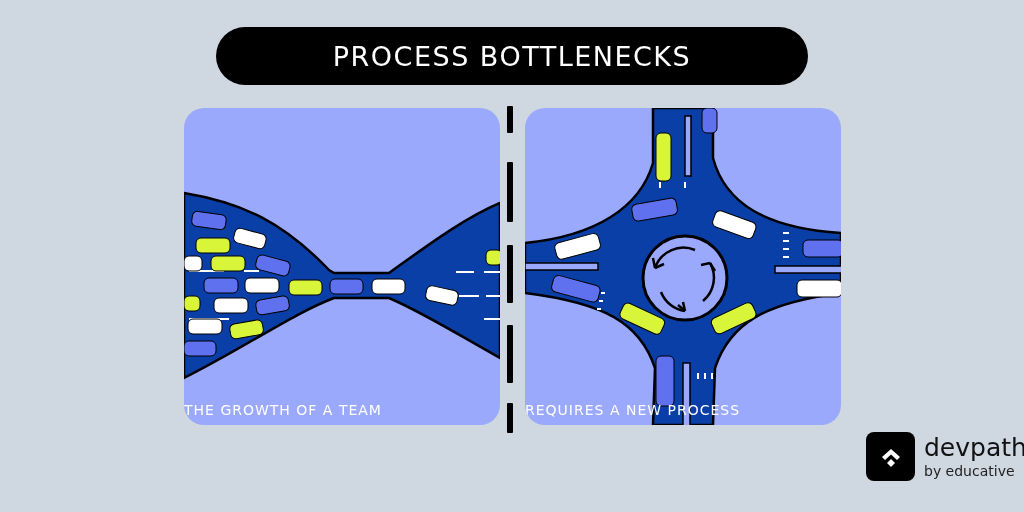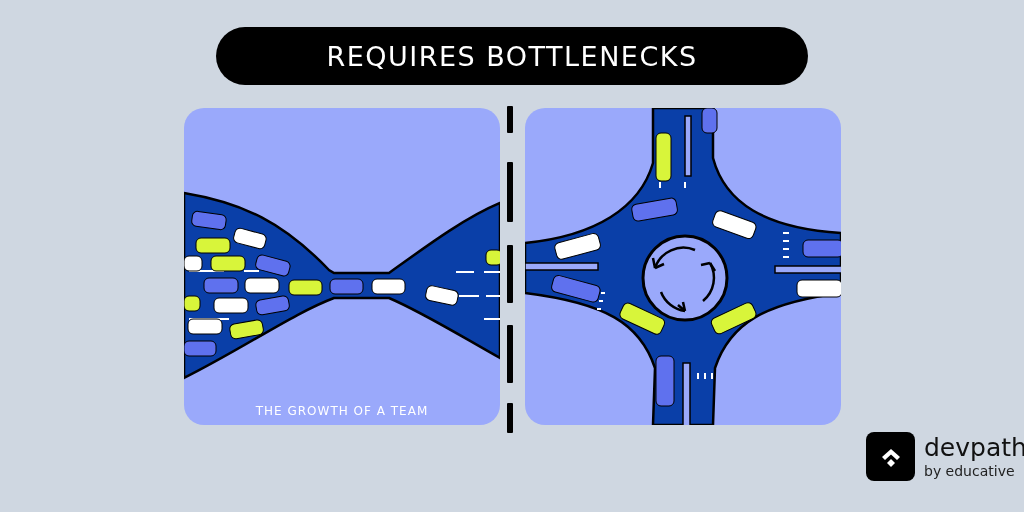--- a/index.html
+++ b/index.html
@@ -20,21 +20,21 @@
   }
   .panel {
     position: absolute; top: 108px; width: 316px; height: 317px;
     background: #9aa9fb; border-radius: 20px; overflow: hidden;
   }
   .panel.left { left: 184px; }
   .panel.right { left: 525px; }
   .panel svg { position: absolute; left: 0; top: 0; }
   .caption {
     position: absolute; bottom: 7px; left: 0; width: 100%;
-    text-align: center; color: #fff; font-size: 12px; letter-spacing: 1px;
+    color: #fff; font-size: 14px; letter-spacing: 1px;
   }
   .divider {
     position: absolute; left: 507px; top: 100px; width: 6px; height: 330px;
   }
   .divider span {
     position: absolute; left: 0; width: 6px; background: #000; border-radius: 1px;
   }
   .logo {
     position: absolute; left: 834px; top: 432px; display: flex; align-items: center; padding-left: 32px;
   }
@@ -43,21 +43,21 @@
     display: flex; align-items: center; justify-content: center;
   }
   .logo-words { margin-left: 9px; line-height: 1; }
   .logo-name { font-size: 25px; color: #111; font-family: "DejaVu Sans", sans-serif; }
   .logo-sub { font-size: 14px; color: #222; margin-top: 4px; font-family: "DejaVu Sans", sans-serif; }
 </style>
 </head>
 <body>
 
 <div class="title-pill">
-  <span class="title-text">REQUIRES BOTTLENECKS</span>
+  <span class="title-text">PROCESS BOTTLENECKS</span>
 </div>
 
 <div class="panel left">
   <svg width="316" height="317" viewBox="0 0 316 317">
     <path d="M0,85 C60,95 100,115 145,162 L150,165 L205,165 C240,140 280,110 316,95 L316,250 C280,230 240,205 205,190 L150,190 C110,205 60,240 0,270 Z" fill="#0a3fa8" stroke="#000" stroke-width="2.5"></path>
     <g stroke="#fff" stroke-width="2">
       <line x1="5" y1="163" x2="40" y2="163"></line>
         <line x1="60" y1="163" x2="75" y2="163"></line>
       <line x1="5" y1="211" x2="45" y2="211"></line>
       <line x1="272" y1="164" x2="290" y2="164"></line>
@@ -136,20 +136,21 @@
         <line x1="258" y1="141" x2="264" y2="141"></line>
         <line x1="258" y1="149" x2="264" y2="149"></line>
       <line x1="76" y1="185" x2="80" y2="185"></line>
         <line x1="74" y1="193" x2="78" y2="193"></line>
         <line x1="72" y1="201" x2="76" y2="201"></line>
       <line x1="173" y1="265" x2="173" y2="271"></line>
         <line x1="180" y1="265" x2="180" y2="271"></line>
         <line x1="187" y1="265" x2="187" y2="271"></line>
     </g>
   </svg>
+  <div class="caption">REQUIRES A NEW PROCESS</div>
 </div>
 
 <div class="logo">
   <div class="logo-mark">
     <svg width="26" height="26" viewBox="0 0 26 26">
       <path d="M4,13 L13,5 L22,13 L19,16 L13,10.5 L7,16 Z" fill="#fff"></path>
       <path d="M13,15 L17,19 L13,23 L9,19 Z" fill="#fff"></path>
     </svg>
   </div>
   <div class="logo-words">

